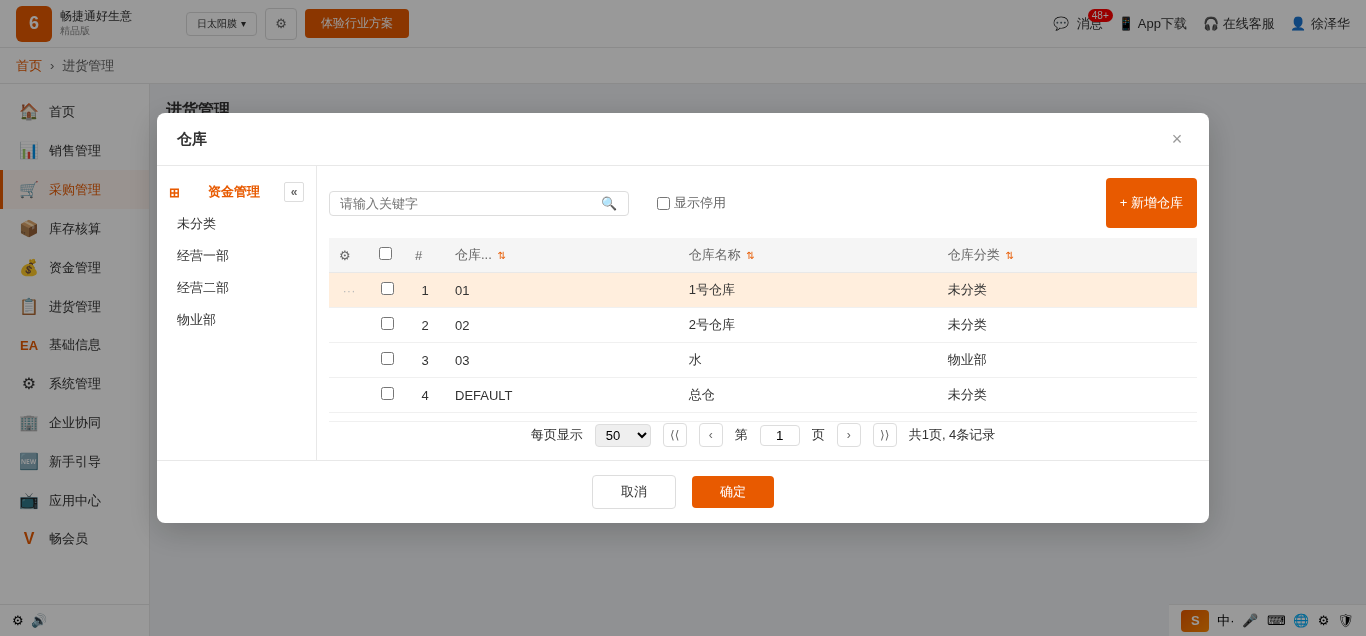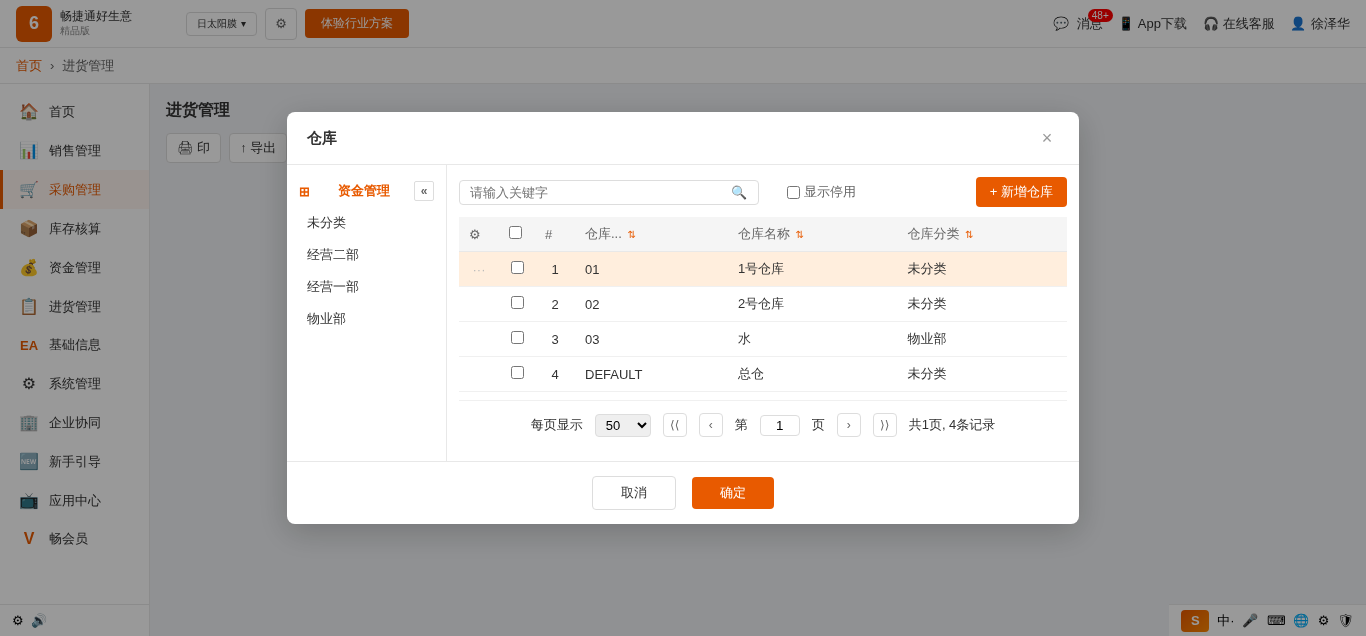--- a/index.html
+++ b/index.html
@@ -133,21 +133,21 @@
       position: fixed; top: 0; left: 0; width: 100%; height: 100%;
       background: rgba(0,0,0,0.4);
       z-index: 100;
       display: flex; align-items: center; justify-content: center;
     }
 
     
     .dialog {
       background: #fff;
       border-radius: 8px;
-      width: 792px;
+      width: 1052px;
       max-width: 95vw;
       max-height: 90vh;
       display: flex;
       flex-direction: column;
       box-shadow: 0 8px 32px rgba(0,0,0,0.2);
     }
     .dialog-header {
       display: flex; align-items: center; justify-content: space-between;
       padding: 14px 20px;
       border-bottom: 1px solid #e8e8e8;
@@ -207,21 +207,21 @@
     .search-box input {
       border: none; outline: none; font-size: 13px;
       flex: 1; background: transparent; color: #999;
     }
     .search-icon { color: #999; cursor: pointer; }
     .show-disabled { display: flex; align-items: center; gap: 4px; font-size: 13px; color: #666; }
     .add-btn {
       margin-left: auto;
       background: #e85a00; color: #fff;
       border: none; border-radius: 4px;
-      padding: 6px 14px; cursor: pointer; font-size: 13px;
+      padding: 16px 14px; cursor: pointer; font-size: 13px;
       white-space: nowrap;
     }
 
     
     .data-table {
       width: 100%;
       border-collapse: collapse;
       font-size: 13px;
     }
     .data-table th {
@@ -241,21 +241,21 @@
     .th-gear { width: 40px; text-align: center; }
     .th-check { width: 36px; text-align: center; }
     .th-num { width: 40px; text-align: center; }
     .td-center { text-align: center; }
     .sort-icon { font-size: 10px; color: #e85a00; margin-left: 2px; }
     .more-icon { color: #bbb; cursor: pointer; }
 
     
     .pagination {
       display: flex; align-items: center; justify-content: center;
-      gap: 12px; padding: 12px 0;
+      gap: 12px; padding: 1px 0;
       font-size: 13px; color: #333;
       border-top: 1px solid #f0f0f0;
       margin-top: 8px;
     }
     .page-input {
       width: 40px; text-align: center;
       border: 1px solid #ddd; border-radius: 4px;
       padding: 2px 4px;
     }
     .page-select {
@@ -443,24 +443,24 @@
       <div class="category-panel">
         <div class="category-header">
           <span style="margin-right:4px;">⊞</span>
           <span>资金管理</span>
           <div class="category-collapse">«</div>
         </div>
         <div class="category-item">
           <span>未分类</span>
         </div>
         <div class="category-item">
+          <span>经营一部</span>
+        </div>
+        <div class="category-item">
           <span>经营二部</span>
-        </div>
-        <div class="category-item">
-          <span>经营一部</span>
         </div>
         <div class="category-item">
           <span>物业部</span>
         </div>
       </div>
 
       <div class="table-panel">
 
         <div class="table-toolbar">
           <div class="search-box">

